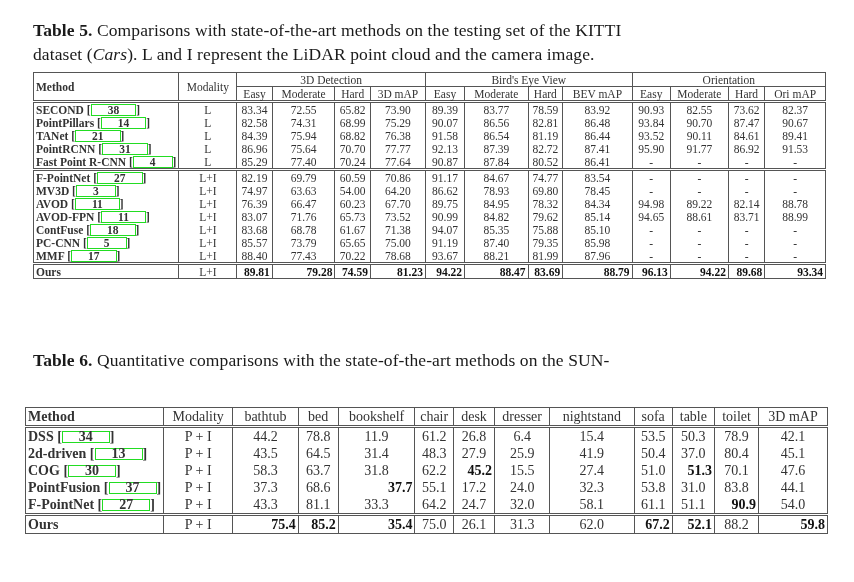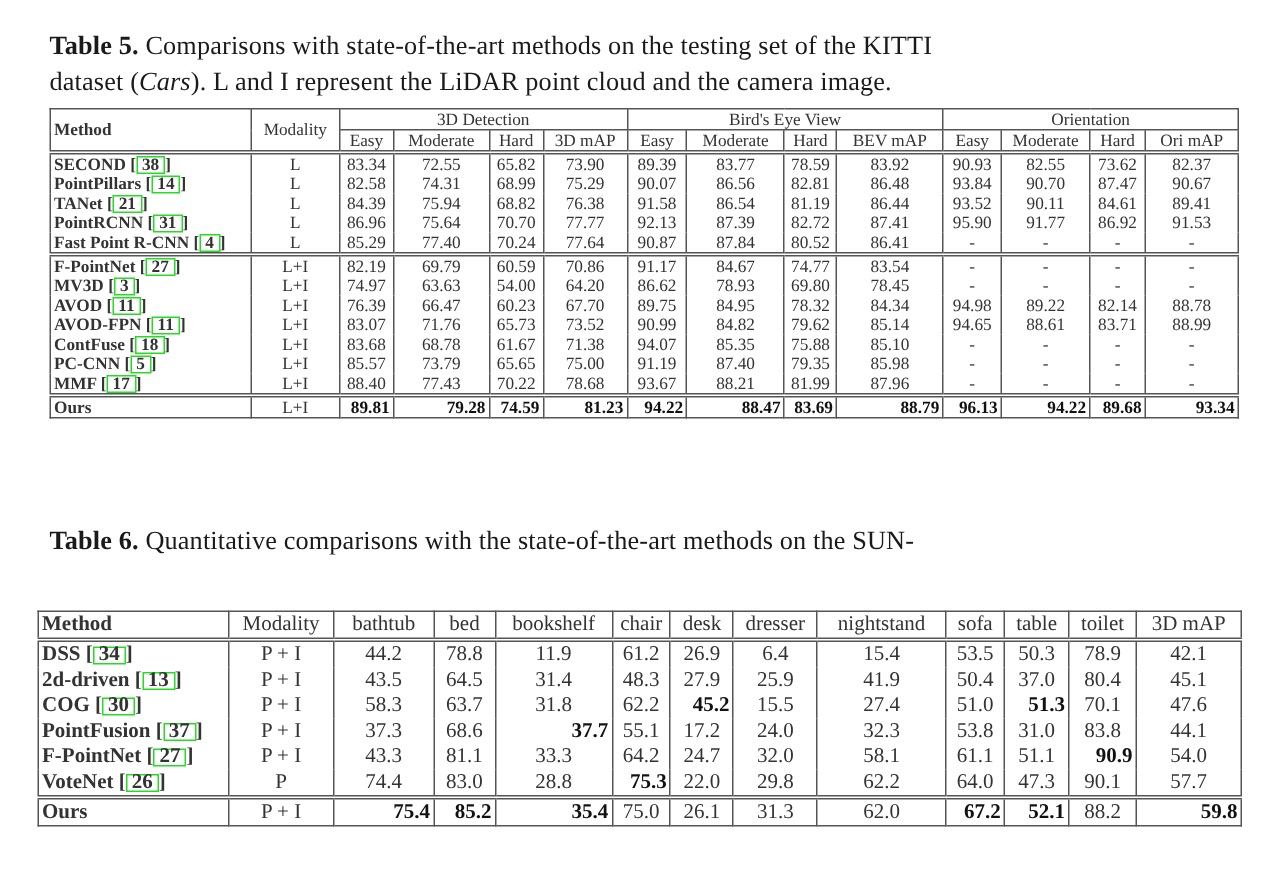--- a/index.html
+++ b/index.html
@@ -6,21 +6,21 @@
   body { width: 854px; height: 582px; position: relative; overflow: hidden;
          font-family: "DejaVu Serif", "Liberation Serif", serif; color: #222; }
   .caption { position: absolute; left: 33px; width: 800px; font-size: 17.5px; line-height: 24px;
              font-family: "Liberation Serif", "DejaVu Serif", serif; color: #1a1a1a; letter-spacing: 0.1px; }
   .caption b { font-weight: bold; }
   .caption i { font-style: italic; }
   table { position: absolute; border-collapse: collapse; font-family: "Liberation Serif", "DejaVu Serif", serif; color: #333; }
   td, th { border: 1px solid #555; padding: 0 2px; text-align: center; font-weight: normal; white-space: nowrap; }
   td.l, th.l { text-align: left; font-weight: bold; }
   td.b { font-weight: bold; color: #111; text-align: right; }
-  .ref { display: inline-block; border: 1px solid #22dd22; padding: 0 3px; line-height: 10px; }
+  .ref { display: inline-block; border: 1px solid #22dd22; padding: 0 16px; line-height: 10px; }
   
   #t5 { left: 33px; top: 72px; width: 793px; font-size: 11.5px; }
   #t5 td, #t5 th { height: 13px; line-height: 12px; }
   #t5 thead tr:last-child th { border-bottom: 3px double #555; font-family: Liberation Serif, serif; }
   #t5 tbody.g1 tr:last-child td { border-bottom: 3px double #555; }
   #t5 tbody.g2 tr:last-child td { border-bottom: 3px double #555; }
   #t5 td, #t5 th { border-top: none; border-bottom: none; }
   #t5 thead tr:first-child th { border-top: 1px solid #555; }
   #t5 thead tr:first-child th.grp { border-bottom: 1px solid #555; }
   #t5 tbody.g3 td { border-bottom: 1px solid #555; }
@@ -333,21 +333,21 @@
       </tr>
   </thead>
   <tbody class="g1" id="t6g1">
       <tr>
         <td class="l"><span>DSS</span> [<span class="ref">34</span>]</td>
         <td>P + I</td>
         <td>44.2</td>
         <td>78.8</td>
         <td>11.9</td>
         <td>61.2</td>
-        <td>26.9</td>
+        <td>26.8</td>
         <td>6.4</td>
         <td>15.4</td>
         <td>53.5</td>
         <td>50.3</td>
         <td>78.9</td>
         <td>42.1</td>
       </tr>
       <tr>
         <td class="l"><span>2d-driven</span> [<span class="ref">13</span>]</td>
         <td>P + I</td>
@@ -401,35 +401,20 @@
         <td>33.3</td>
         <td>64.2</td>
         <td>24.7</td>
         <td>32.0</td>
         <td>58.1</td>
         <td>61.1</td>
         <td>51.1</td>
         <td class="b">90.9</td>
         <td>54.0</td>
       </tr>
-      <tr>
-        <td class="l"><span>VoteNet</span> [<span class="ref">26</span>]</td>
-        <td>P</td>
-        <td>74.4</td>
-        <td>83.0</td>
-        <td>28.8</td>
-        <td class="b">75.3</td>
-        <td>22.0</td>
-        <td>29.8</td>
-        <td>62.2</td>
-        <td>64.0</td>
-        <td>47.3</td>
-        <td>90.1</td>
-        <td>57.7</td>
-      </tr>
     </tbody>
   <tbody class="g2" id="t6g2">
       <tr>
         <td class="l"><span>Ours</span></td>
         <td>P + I</td>
         <td class="b">75.4</td>
         <td class="b">85.2</td>
         <td class="b">35.4</td>
         <td>75.0</td>
         <td>26.1</td>

